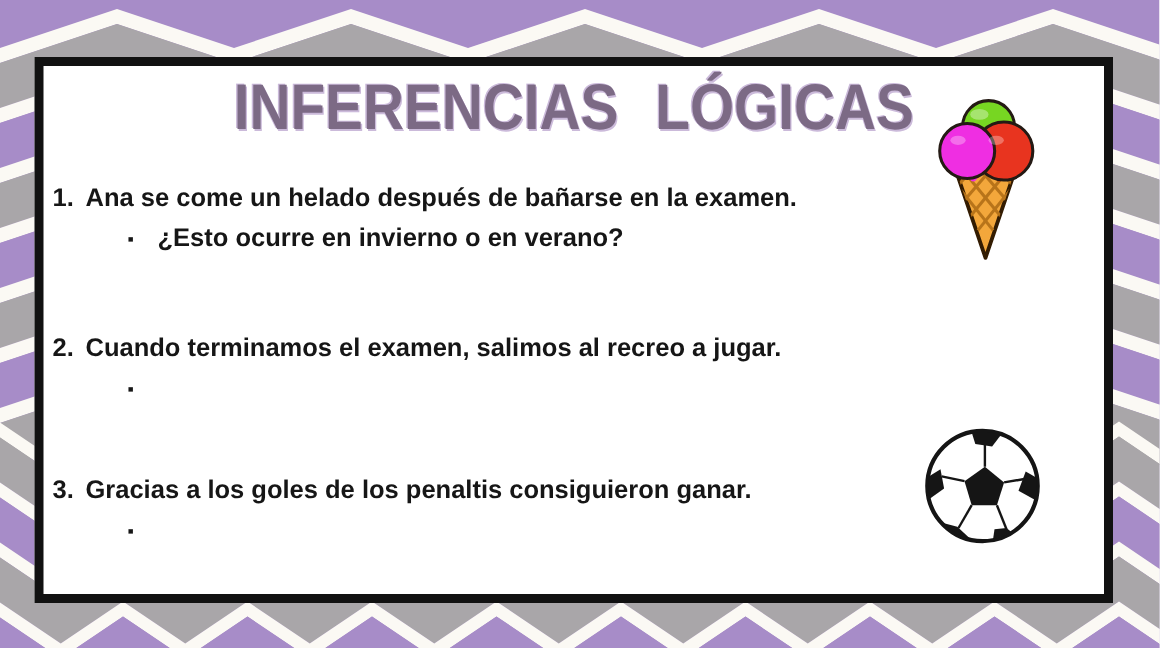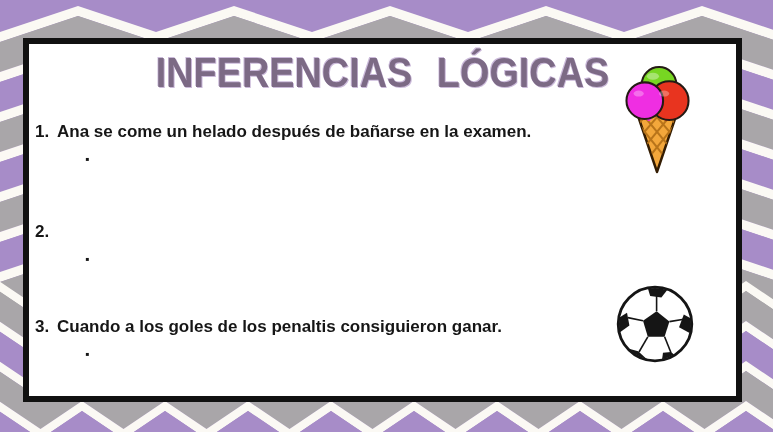--- a/index.html
+++ b/index.html
@@ -104,36 +104,38 @@
       <ellipse cx="42" cy="31" rx="5" ry="3" fill="#ffffff" opacity="0.3"></ellipse>
     </svg>
 
     <div class="item item1">
       <div class="main">
         <span class="num">1.</span>
         <span>Ana se come un helado después de bañarse en la examen.</span>
       </div>
       <div class="sub">
         <span class="bullet">▪</span>
+        <span>¿Esto ocurre en invierno o en verano?</span>
       </div>
     </div>
 
     <div class="item item2">
       <div class="main">
         <span class="num">2.</span>
+        <span>Cuando terminamos el examen, salimos al recreo a jugar.</span>
       </div>
       <div class="sub">
         <span class="bullet">▪</span>
       </div>
     </div>
 
     <div class="item item3">
       <div class="main">
         <span class="num">3.</span>
-        <span>Cuando a los goles de los penaltis consiguieron ganar.</span>
+        <span>Gracias a los goles de los penaltis consiguieron ganar.</span>
       </div>
       <div class="sub">
         <span class="bullet">▪</span>
       </div>
     </div>
 
     <svg class="soccer" viewBox="0 0 100 100">
       <defs>
         <clipPath id="ballclip">
             <circle cx="50" cy="50" r="45"></circle>

